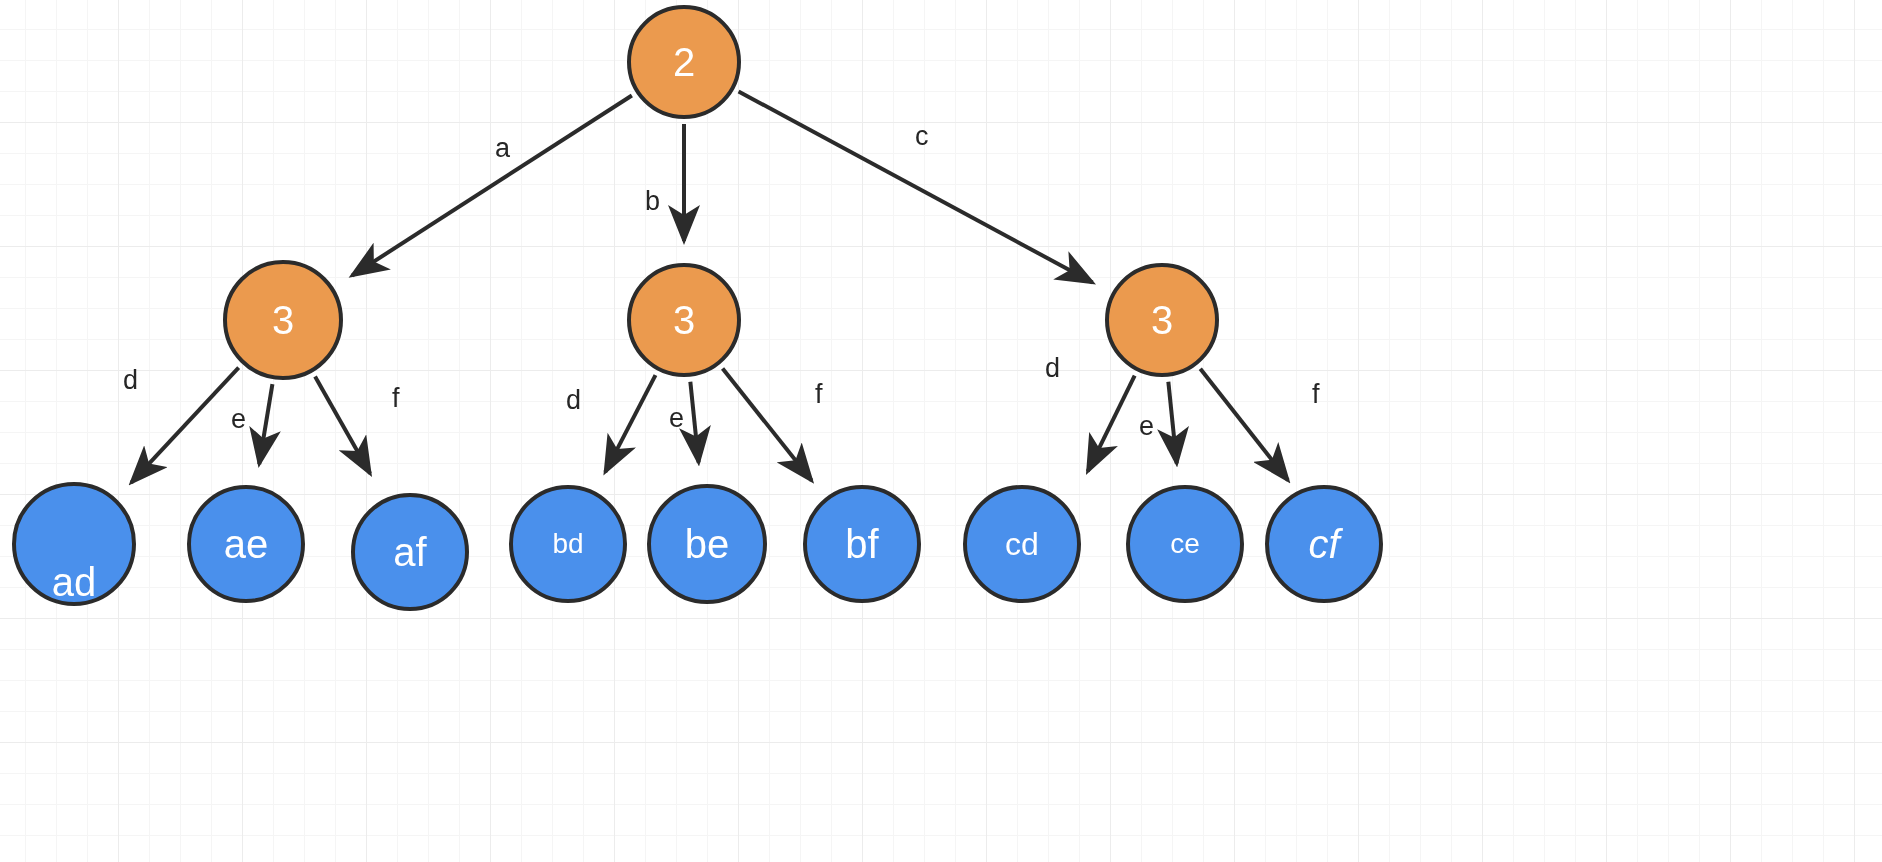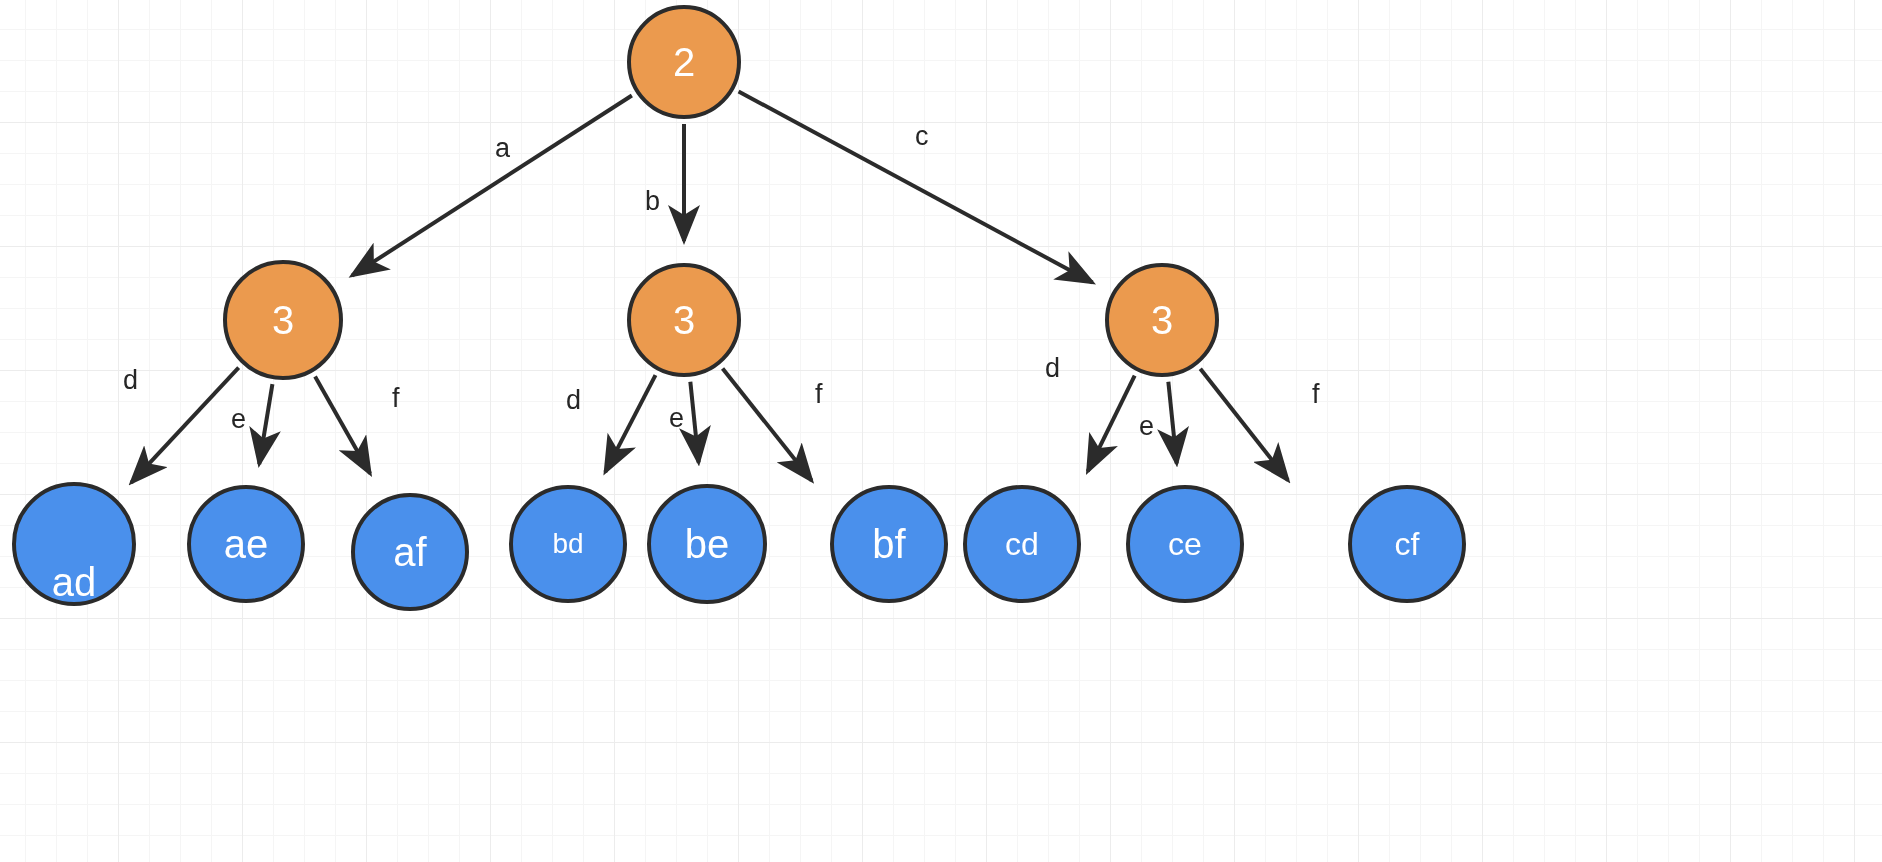--- a/index.html
+++ b/index.html
@@ -110,30 +110,30 @@
       </div>
       <div class="node node-blue" style="left: 351px; top: 493px; width: 118px; height: 118px; font-size: 40px; justify-content: center;">
         <span class="node-label">af</span>
       </div>
       <div class="node node-blue" style="left: 509px; top: 485px; width: 118px; height: 118px; font-size: 28px;">
         <span class="node-label">bd</span>
       </div>
       <div class="node node-blue" style="left: 647px; top: 484px; width: 120px; height: 120px; font-size: 40px; justify-content: center;">
         <span class="node-label">be</span>
       </div>
-      <div class="node node-blue" style="left: 830px; top: 485px; width: 118px; height: 118px; font-size: 40px;">
+      <div class="node node-blue" style="left: 803px; top: 485px; width: 118px; height: 118px; font-size: 40px;">
         <span class="node-label">bf</span>
       </div>
       <div class="node node-blue" style="left: 963px; top: 485px; width: 118px; height: 118px; font-size: 32px; text-align: center;">
         <span class="node-label">cd</span>
       </div>
-      <div class="node node-blue" style="left: 1126px; top: 485px; width: 118px; height: 118px; font-size: 32px;">
+      <div class="node node-blue" style="left: 1126px; top: 485px; width: 118px; height: 118px; font-size: 28px;">
         <span class="node-label">ce</span>
       </div>
-      <div class="node node-blue" style="left: 1348px; top: 485px; width: 118px; height: 118px; font-size: 32px;">
+      <div class="node node-blue" style="left: 1265px; top: 485px; width: 118px; height: 118px; font-size: 40px; font-style: italic;">
         <span class="node-label">cf</span>
       </div>
     </div>
   <div id="edge-labels-layer">
       <span class="edge-label" style="left: 495px; top: 135px;">a</span>
       <span class="edge-label" style="left: 645px; top: 188px;">b</span>
       <span class="edge-label" style="left: 915px; top: 123px;">c</span>
       <span class="edge-label" style="left: 123px; top: 367px;">d</span>
       <span class="edge-label" style="left: 231px; top: 406px;">e</span>
       <span class="edge-label" style="left: 392px; top: 385px;">f</span>

